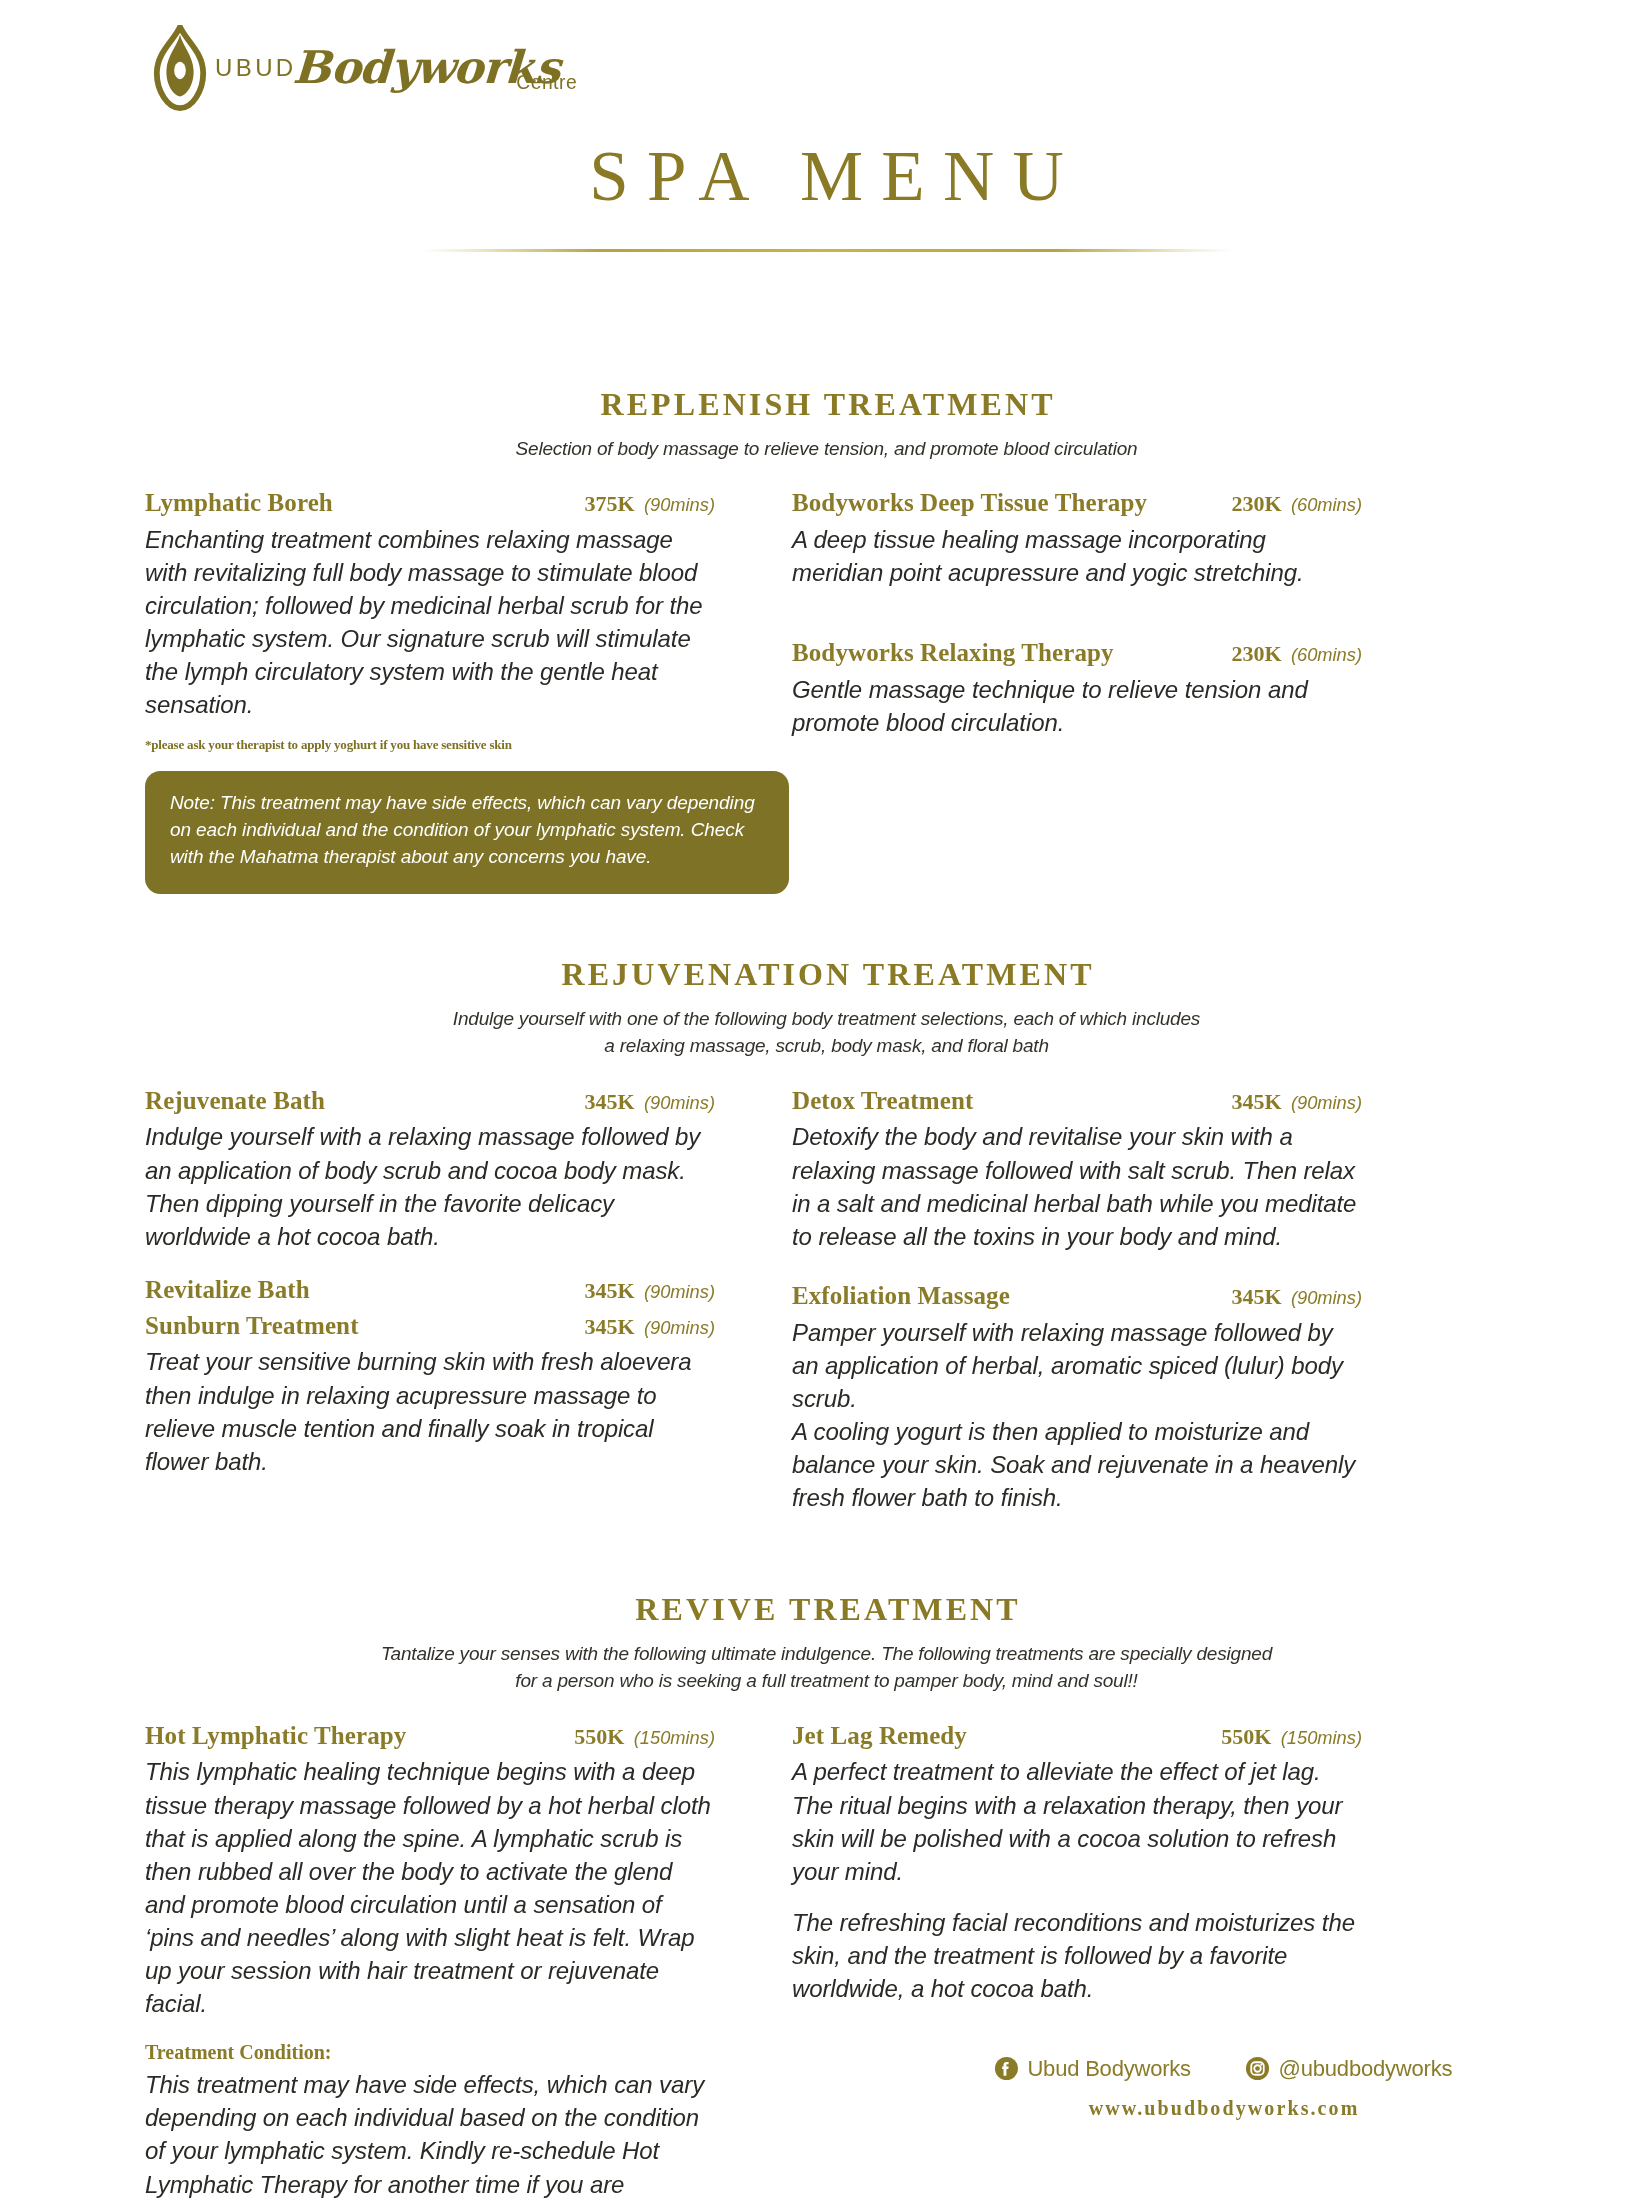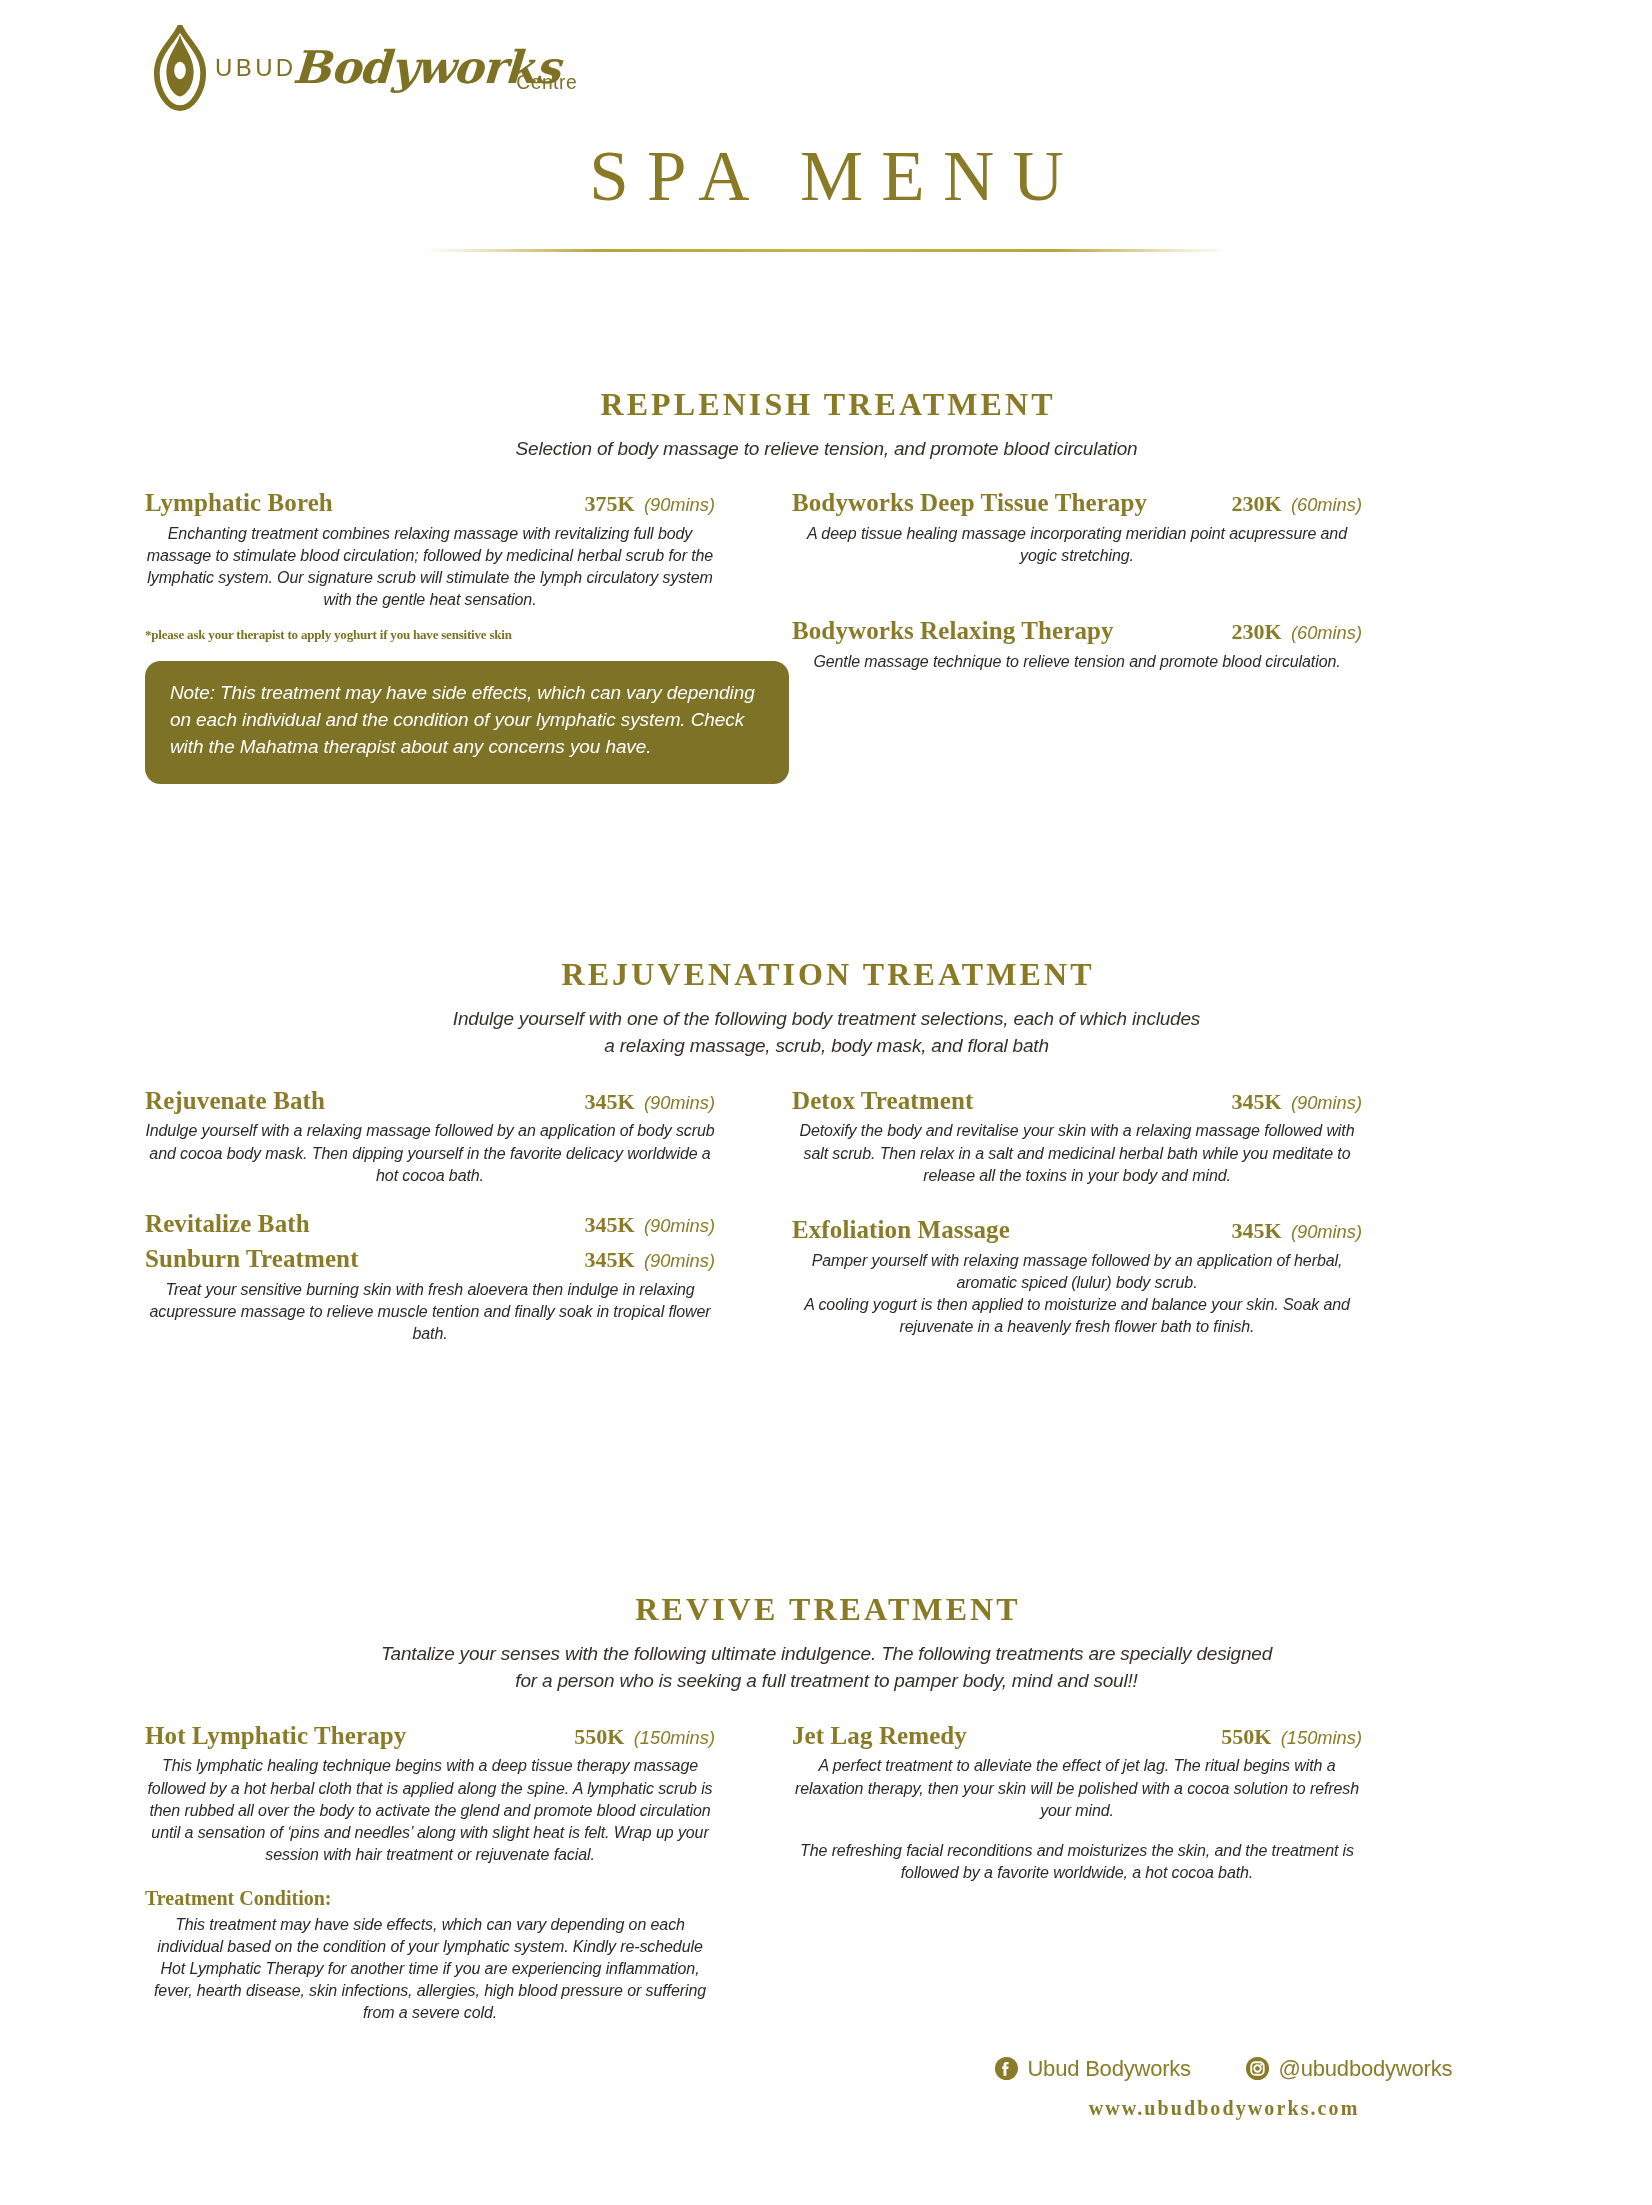--- a/index.html
+++ b/index.html
@@ -142,26 +142,25 @@
   .item-dur {
     font-family: "Liberation Sans", sans-serif;
     font-style: italic;
     font-size: 18.3px;
     color: #8a7b28;
     margin-left: 4.8px;
   }
   .item-desc {
     font-family: "Liberation Sans", sans-serif;
     font-style: italic;
-    font-size: 16px;
+    font-size: 24px;
     line-height: 1.38;
     color: #2b2a26;
     margin-top: 5.8px;
     letter-spacing: -0.1px;
-    text-align: center;
   }
   .item-desc .para-gap { display: block; height: 18.3px; }
 
   .note-star {
     font-family: "Liberation Serif", serif;
     font-weight: bold;
     font-size: 13px;
     color: #7d7124;
     margin-top: 15.4px;
     letter-spacing: -0.2px;

